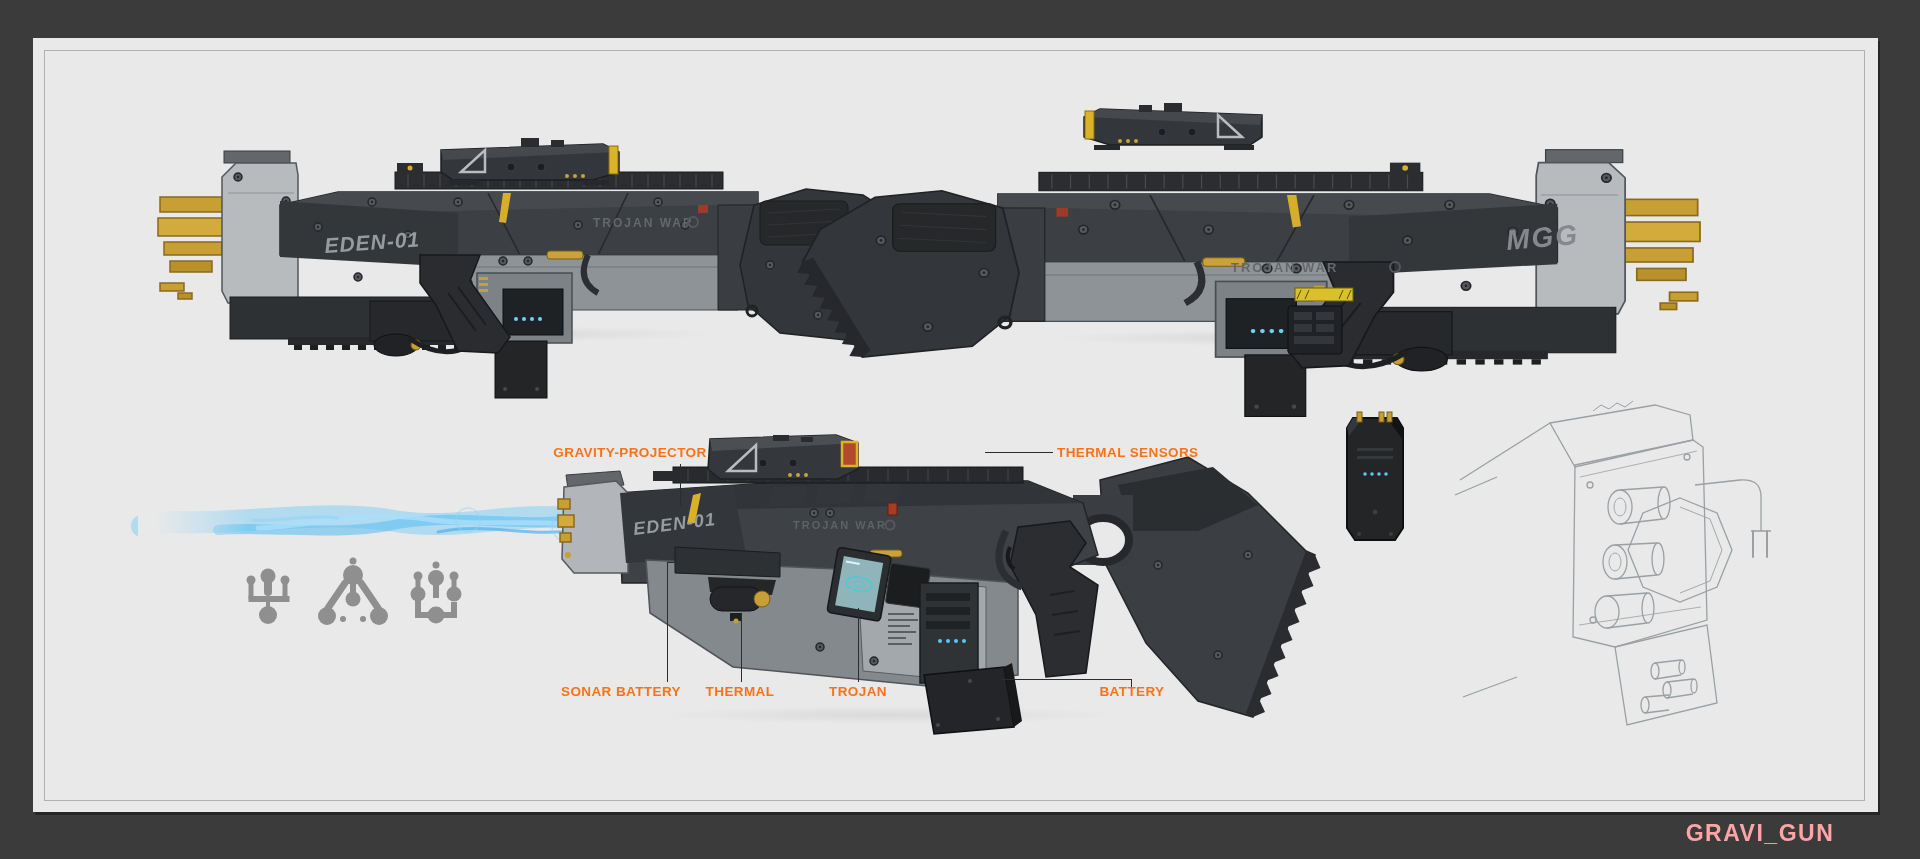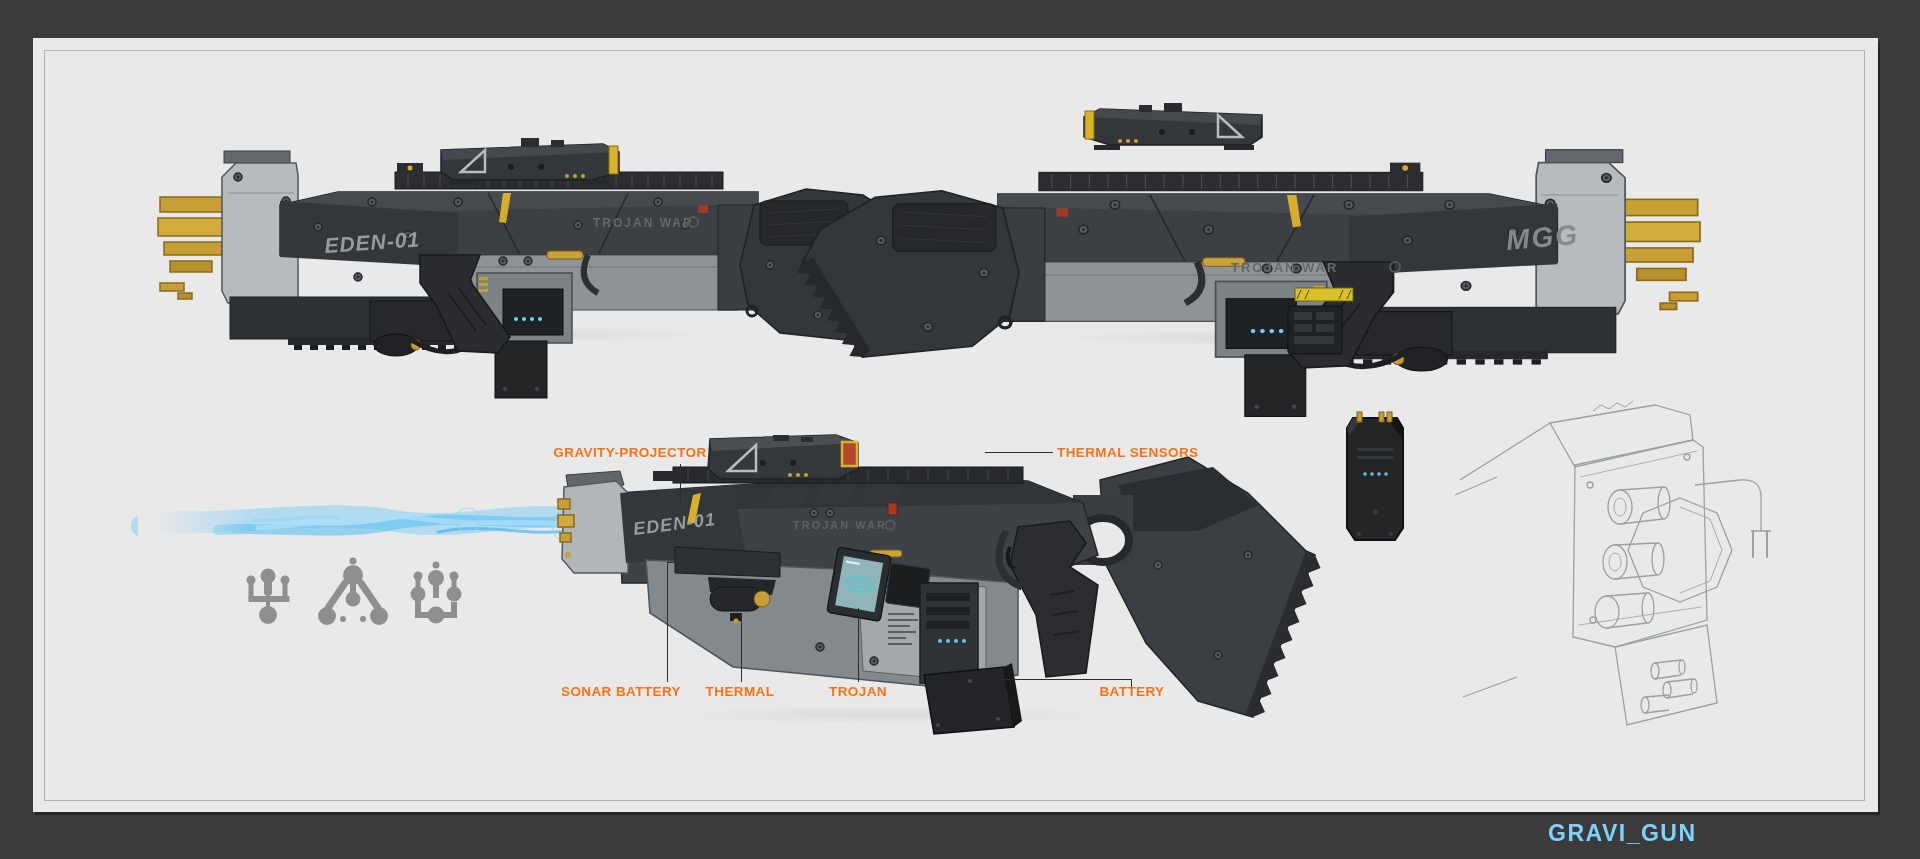--- a/index.html
+++ b/index.html
@@ -6,22 +6,22 @@
   #stage{position:relative;width:1920px;height:859px;background:#3b3b3b;overflow:hidden;
          font-family:"Liberation Sans",sans-serif;}
   #canvas{position:absolute;left:33px;top:38px;width:1845px;height:774px;background:#e9e9e9;
           box-shadow:2px 3px 0 rgba(0,0,0,.35);}
   .sketch-border{position:absolute;left:11px;top:12px;right:13px;bottom:11px;
           border:1px solid rgba(120,120,120,.5);pointer-events:none;}
   .abs{position:absolute;}
   .callout{font-size:13.5px;font-weight:bold;color:#f97316;letter-spacing:.4px;white-space:nowrap;}
   .callout.center{width:200px;text-align:center;}
   .leader{background:#2c2c2c;}
-  .signature{position:absolute;left:1548px;top:820px;width:240px;text-align:left;
-          font-size:23px;font-weight:bold;color:#7dd3fc;letter-spacing:1.5px;}
+  .signature{position:absolute;left:1640px;top:820px;width:240px;text-align:center;
+          font-size:23px;font-weight:bold;color:#fca5a5;letter-spacing:1.5px;}
   .smudge{position:absolute;background:radial-gradient(ellipse at center,rgba(80,80,80,.10),rgba(80,80,80,0) 70%);}
   .beam-fade{position:absolute;background:linear-gradient(to right,#e9e9e9 15%,rgba(233,233,233,0));}
   svg{display:block;overflow:visible;}
   text{font-family:"Liberation Sans",sans-serif;}
 </style>
 </head>
 <body>
 
 <div id="stage">
 

